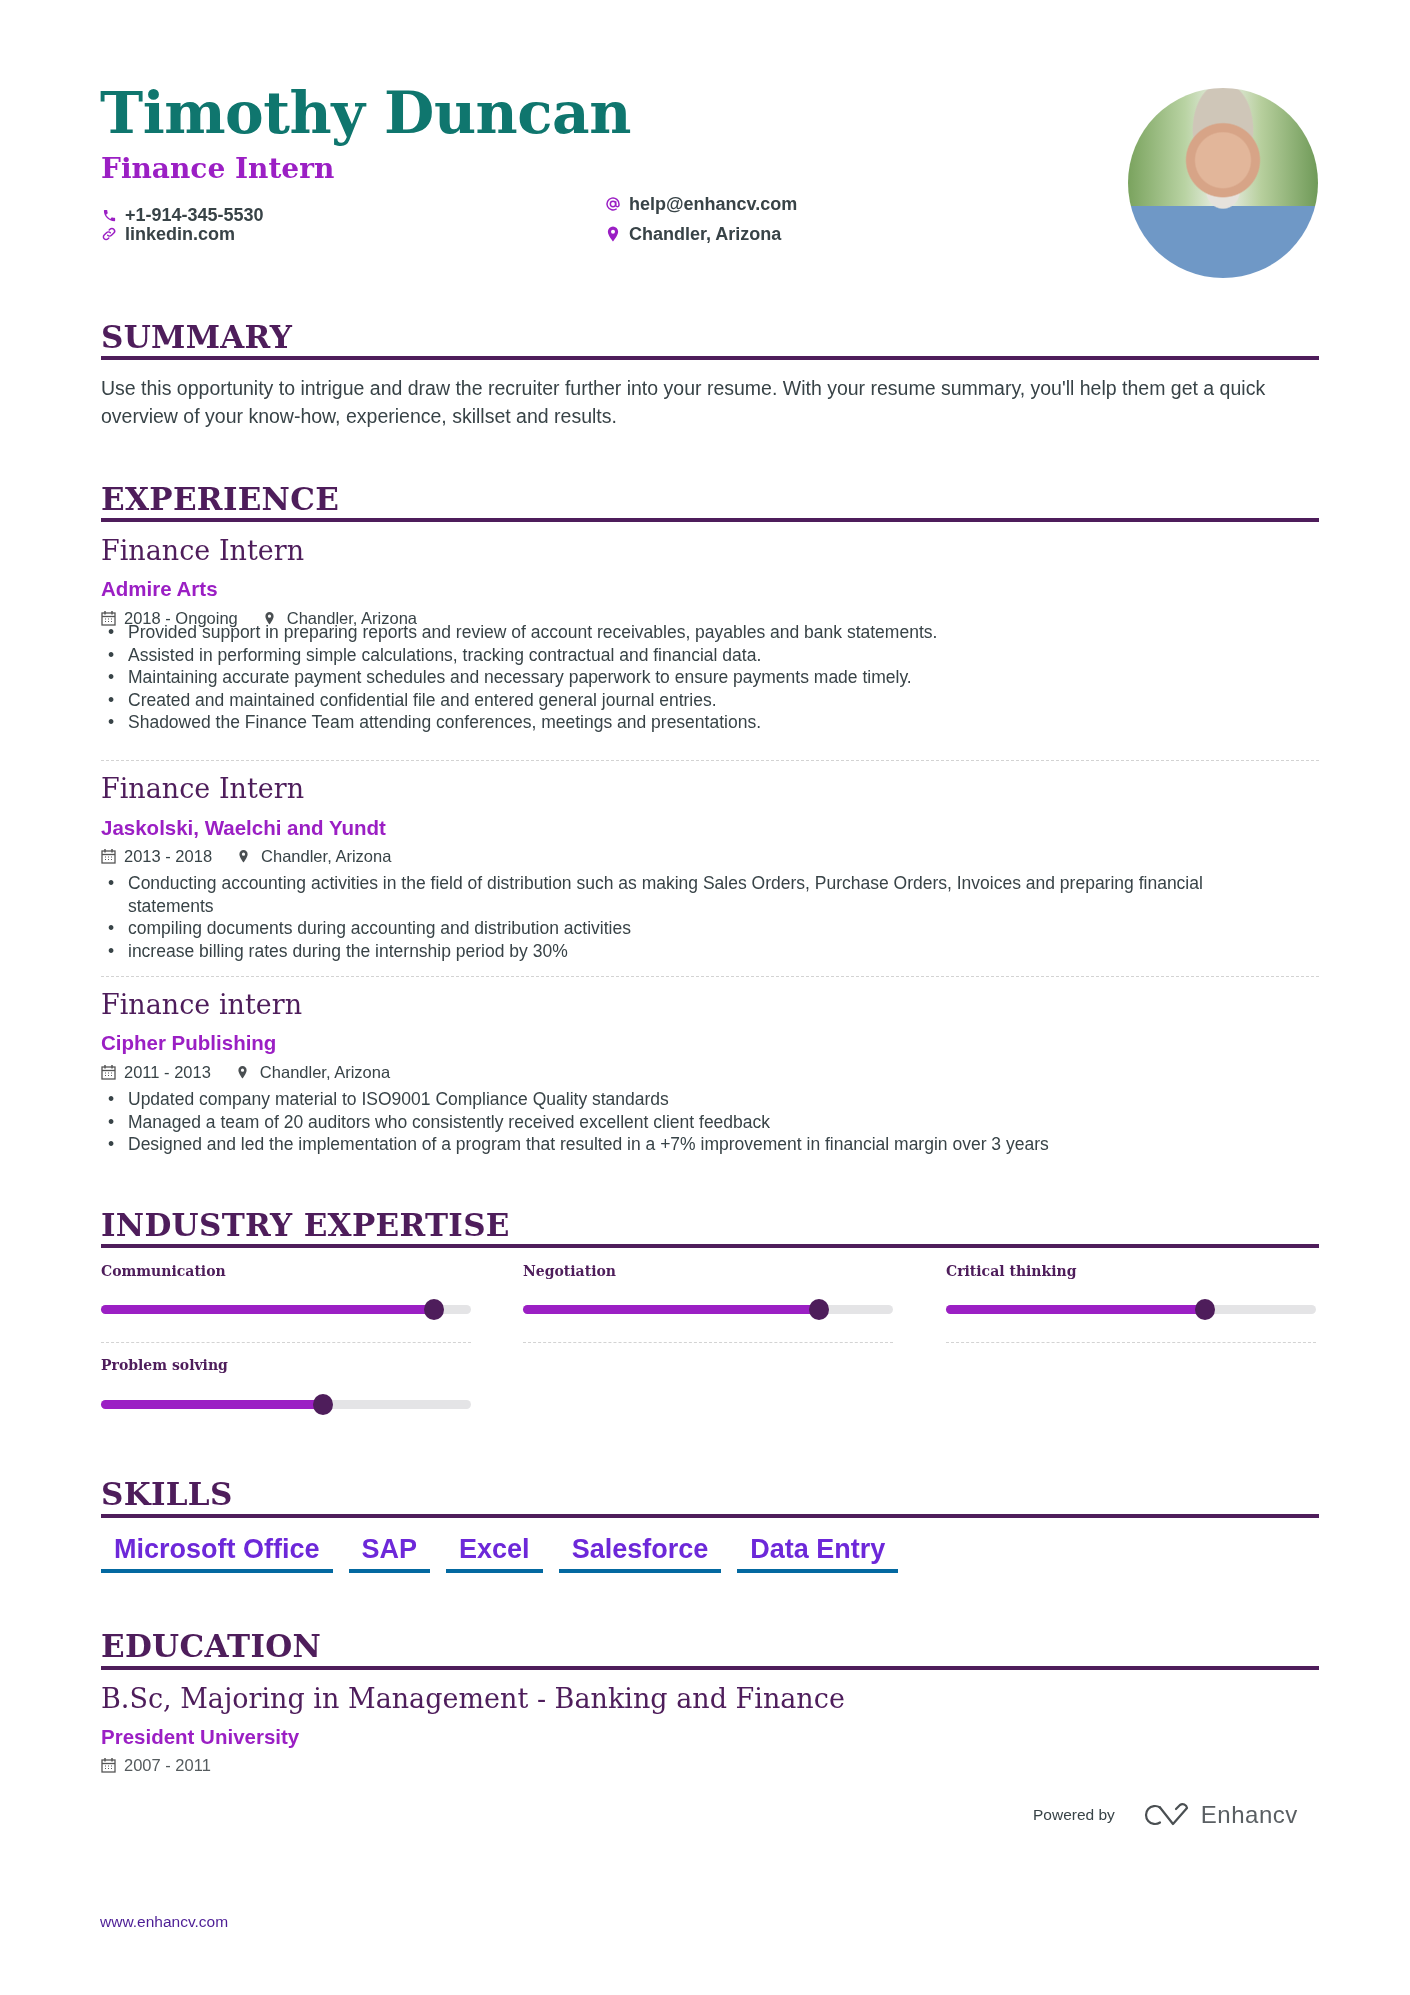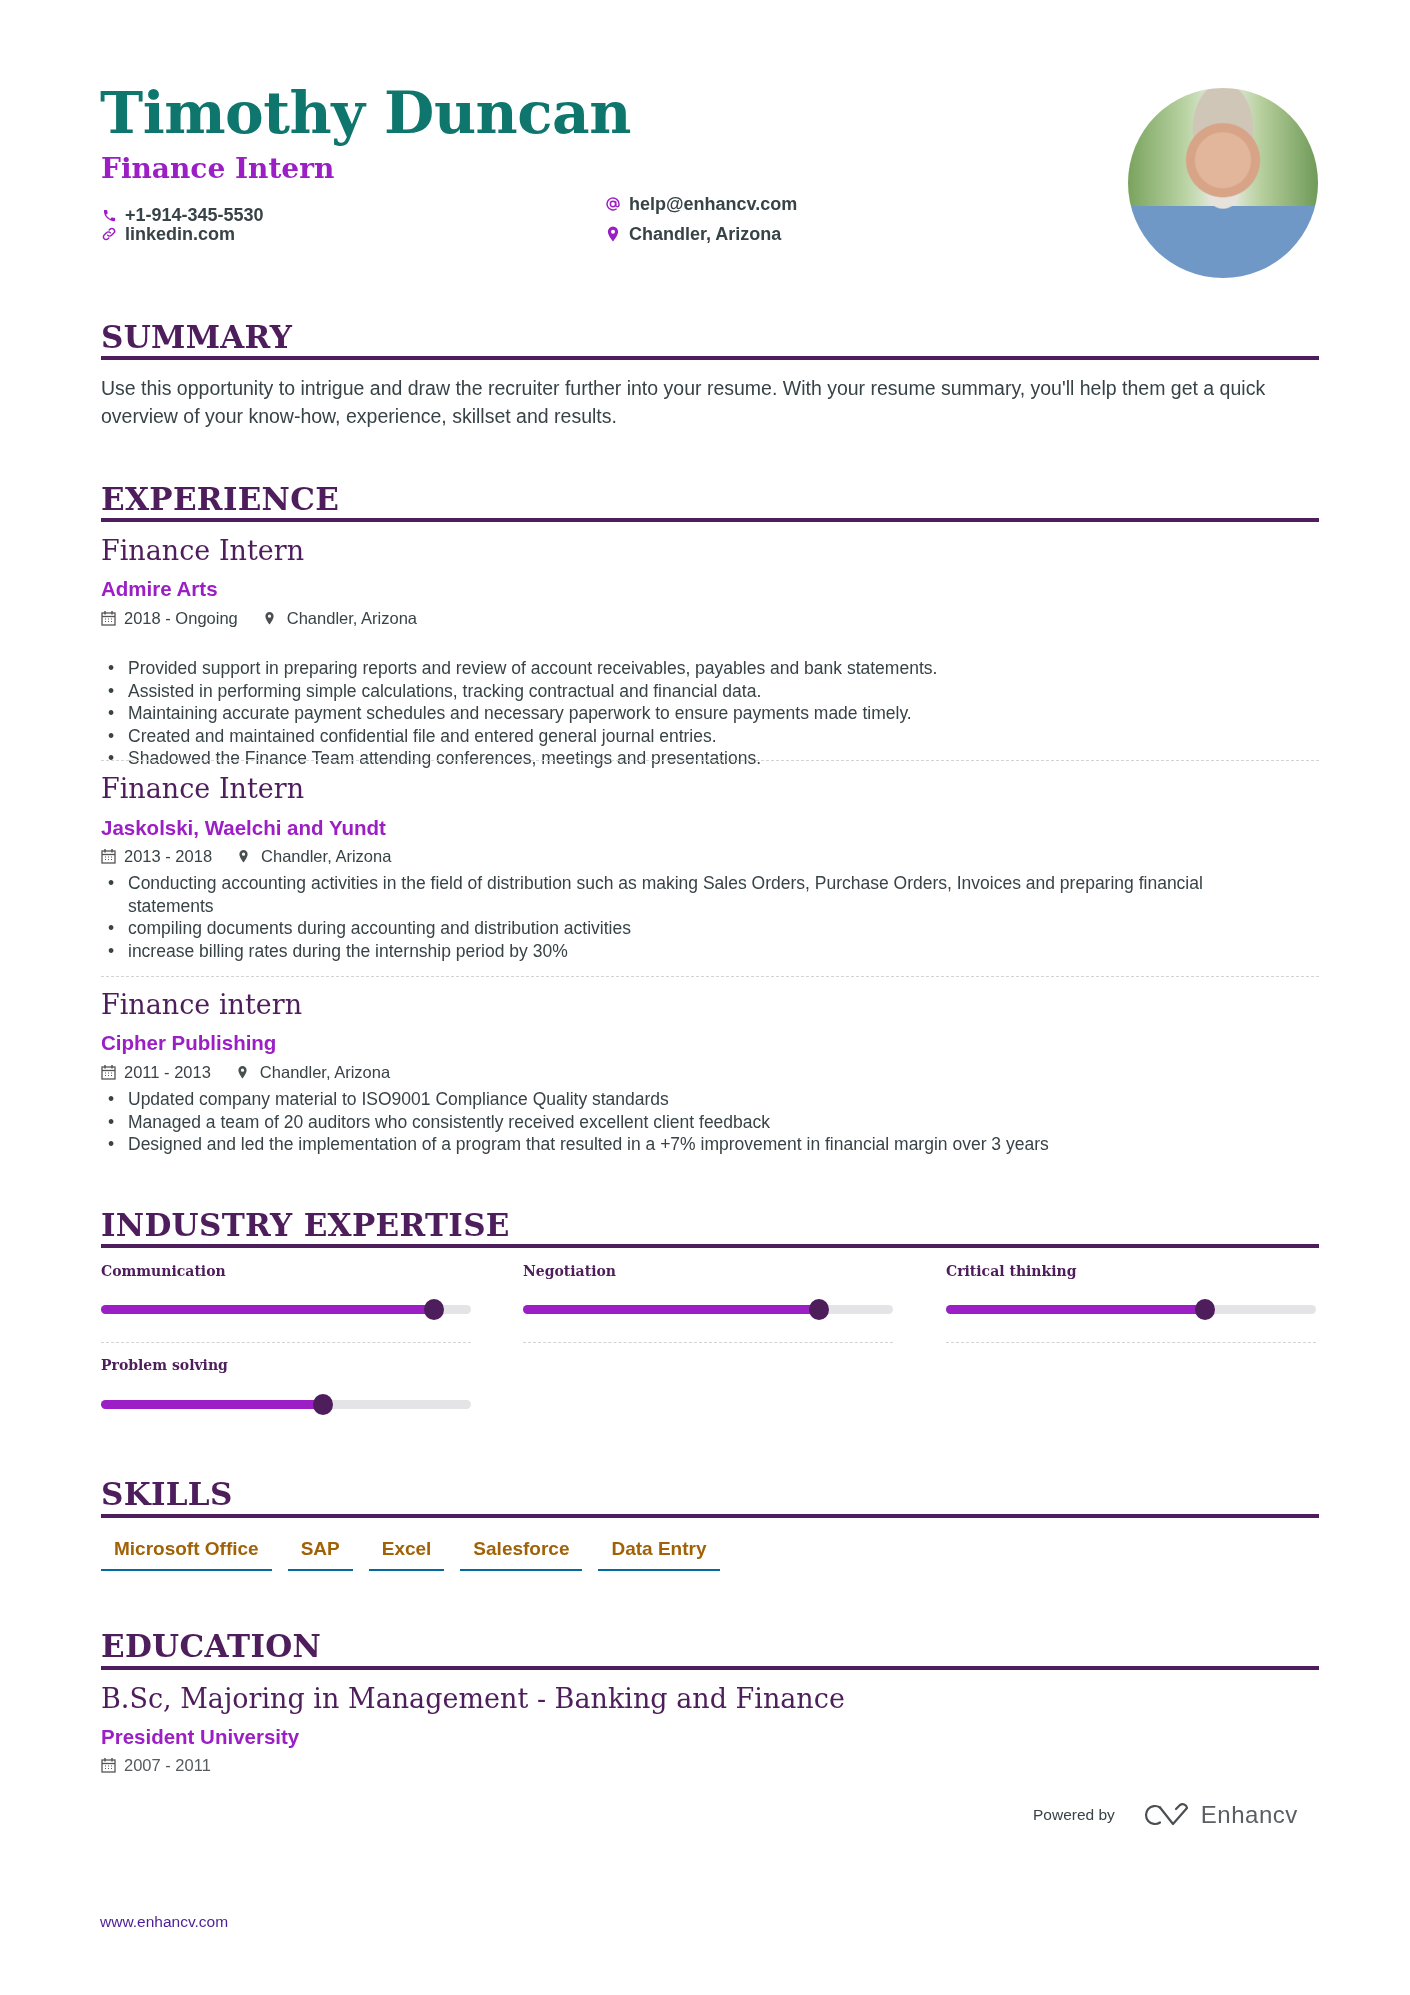--- a/index.html
+++ b/index.html
@@ -40,21 +40,21 @@
 
   
   .exp-label { font-size: 14px; font-weight: bold; color: #4e1d5b; line-height: 1.2; }
   .slider { width: 370px; height: 9px; border-radius: 5px; background: #e4e4e6; }
   .slider .fill { position: absolute; left: 0; top: 0; height: 9px; border-radius: 5px; background: #9b1fc4; }
   .slider .knob { position: absolute; top: -6px; width: 20px; height: 21px; border-radius: 50%; background: #4e1d5b; margin-left: -10px; }
   .exp-dash { width: 370px; border-top: 1.5px dashed #d3d3d3; }
 
   
   .skills { left: 101px; top: 1537px; display: flex; gap: 16px; }
-  .skill { font-size: 19px; font-weight: bold; color: #a16207; padding: 0 13px 8px 13px; border-bottom: 2px solid #0369a1; line-height: 24px; }
+  .skill { font-size: 27px; font-weight: bold; color: #6d28d9; padding: 0 13px 8px 13px; border-bottom: 4px solid #0369a1; line-height: 24px; }
 
   
   .footer-left { left: 100px; top: 1913px; font-size: 15.5px; color: #4c1d95; }
   .footer-right { left: 1033px; top: 1801px; display: flex; align-items: center; font-size: 15.5px; color: #384347; }
   .footer-right .logo { display: inline-flex; align-items: center; margin-left: 28px; }
   .footer-right .logo-text { font-size: 24px; color: #5a5f63; margin-left: 10px; letter-spacing: 0.5px; }
 </style>
 </head>
 <body>
 
@@ -118,21 +118,21 @@
   </span>
   <span>2018 - Ongoing</span>
   <span class="gap"></span>
   <span class="ic">
     <svg width="11" height="15" viewBox="0 0 24 30">
         <path d="M12 1a9 9 0 0 0-9 9c0 6.5 9 18 9 18s9-11.5 9-18a9 9 0 0 0-9-9zm0 12.5a3.5 3.5 0 1 1 0-7 3.5 3.5 0 0 1 0 7z" fill="#4a4f52"></path>
       </svg>
   </span>
   <span>Chandler, Arizona</span>
 </div>
-<ul class="abs bullets" style="top:657px;">
+<ul class="abs bullets" style="top:621px;">
   <li>Provided support in preparing reports and review of account receivables, payables and bank statements.</li>
   <li>Assisted in performing simple calculations, tracking contractual and financial data.</li>
   <li>Maintaining accurate payment schedules and necessary paperwork to ensure payments made timely.</li>
   <li>Created and maintained confidential file and entered general journal entries.</li>
   <li>Shadowed the Finance Team attending conferences, meetings and presentations.</li>
 </ul>
 <div class="abs dash" style="top:760px;"></div>
 
 <div class="abs job-role serif" style="top:773px;">Finance Intern</div>
 <div class="abs job-company" style="top:816px;">Jaskolski, Waelchi and Yundt</div>

